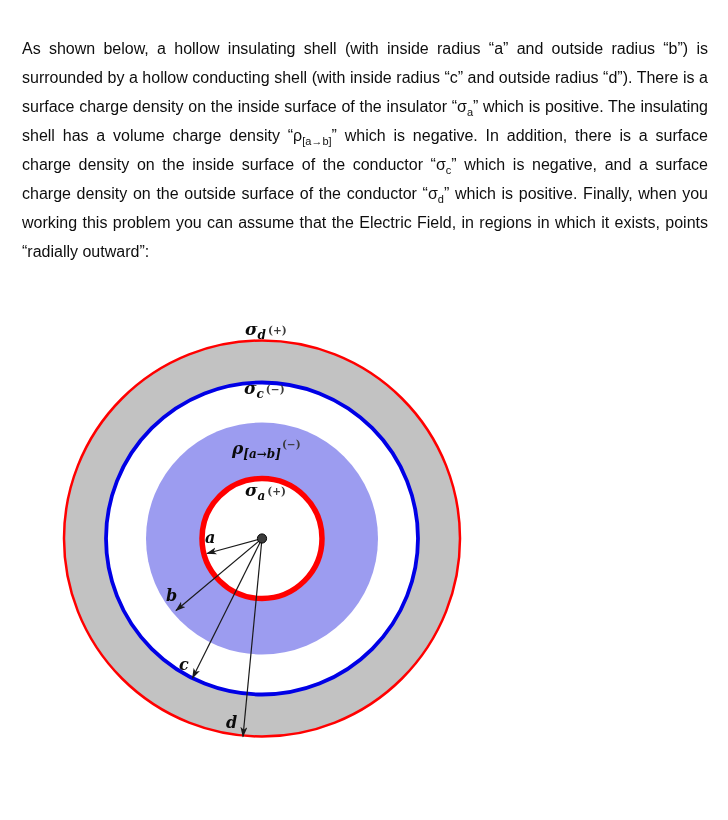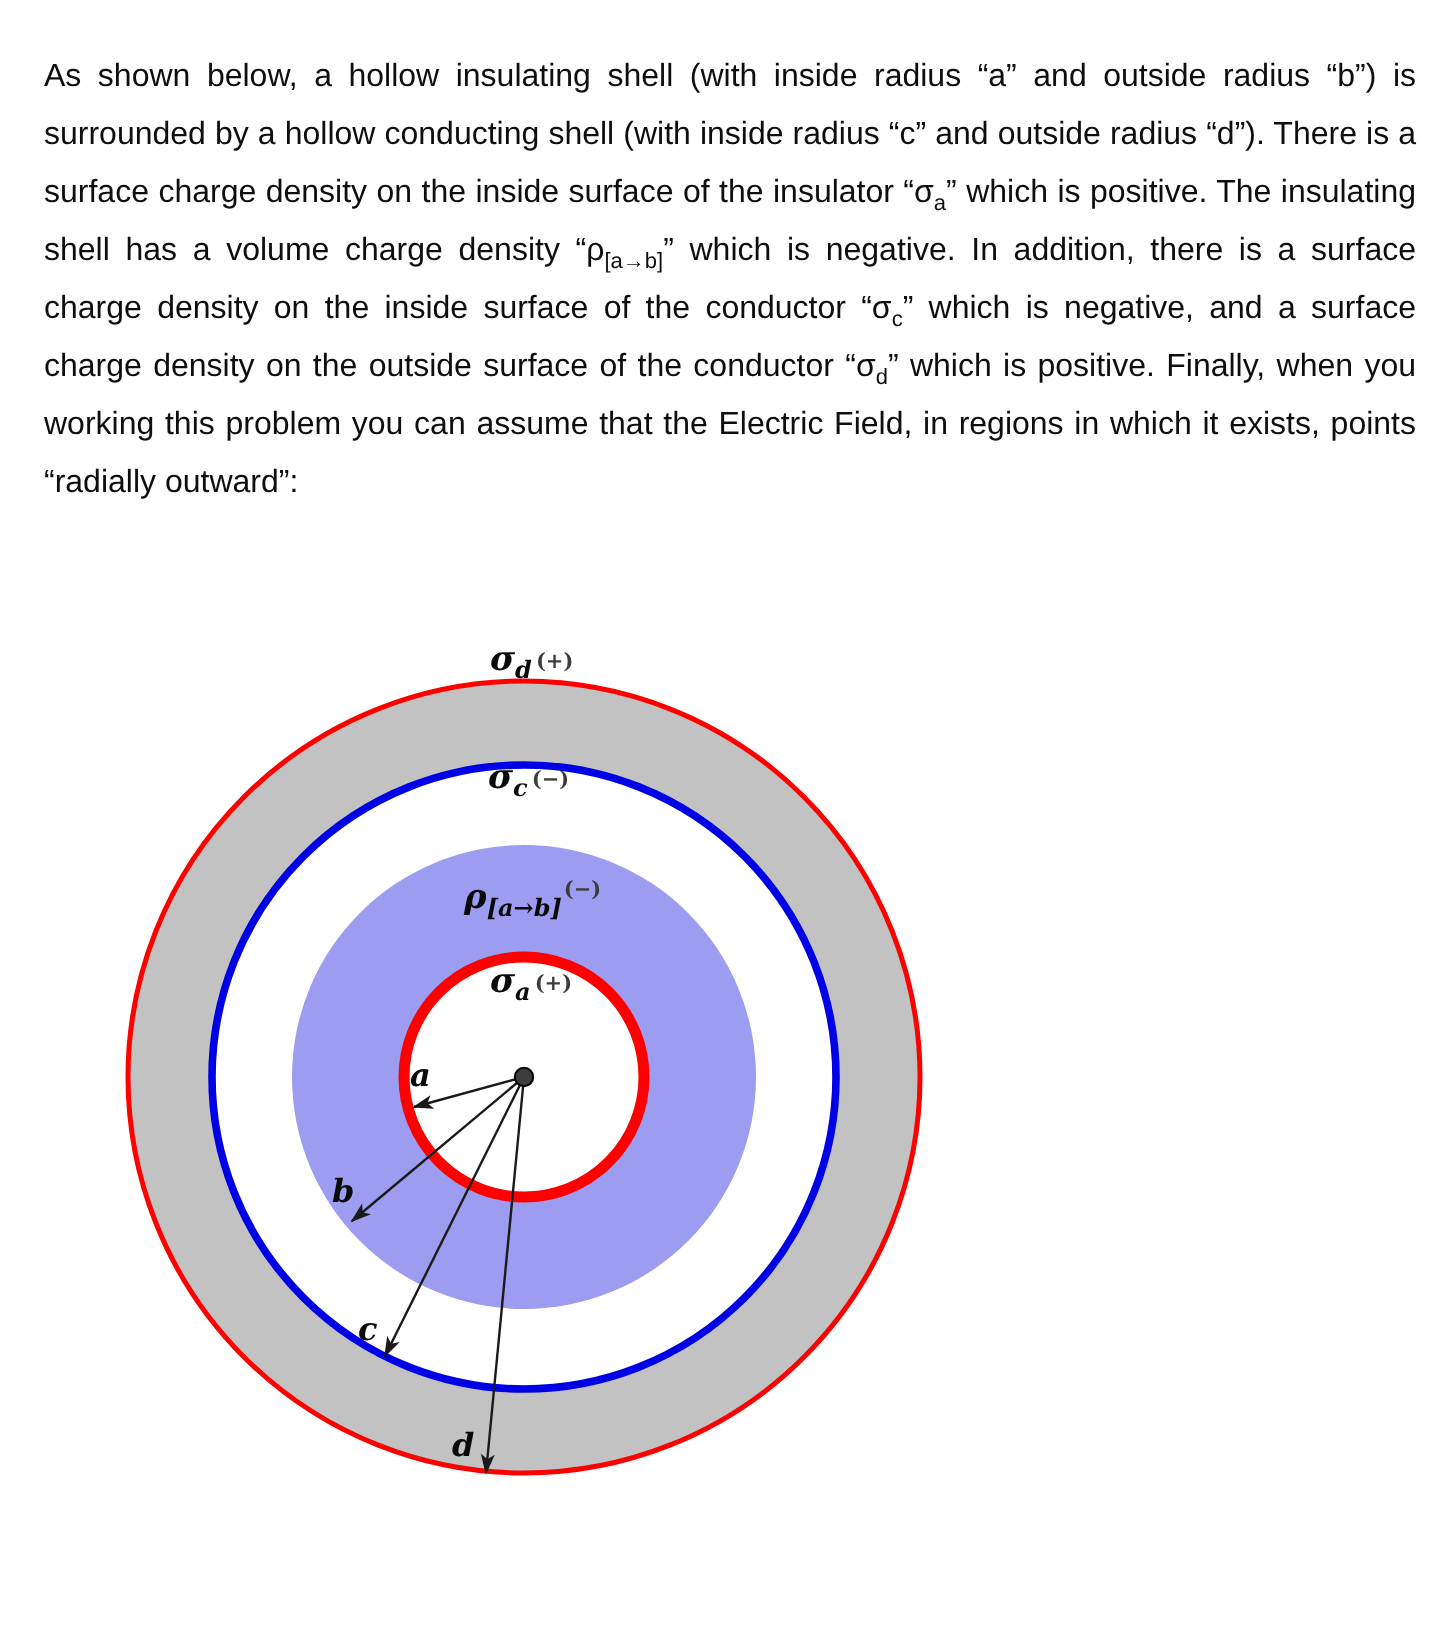--- a/index.html
+++ b/index.html
@@ -5,21 +5,21 @@
   html,body { margin:0; padding:0; background:#ffffff; }
   .page {
     position:relative;
     width:728px; height:820px;
     background:#ffffff;
     overflow:hidden;
     font-family:"Liberation Sans", sans-serif;
   }
   .intro {
     position:absolute;
-    left:22px; top:8px;
+    left:22px; top:18px;
     width:686px;
     font-size:16px;
     line-height:29px;
     text-align:justify;
     color:#0e0e0e;
   }
   .intro sub {
     font-size:11px;
     line-height:0;
   }

